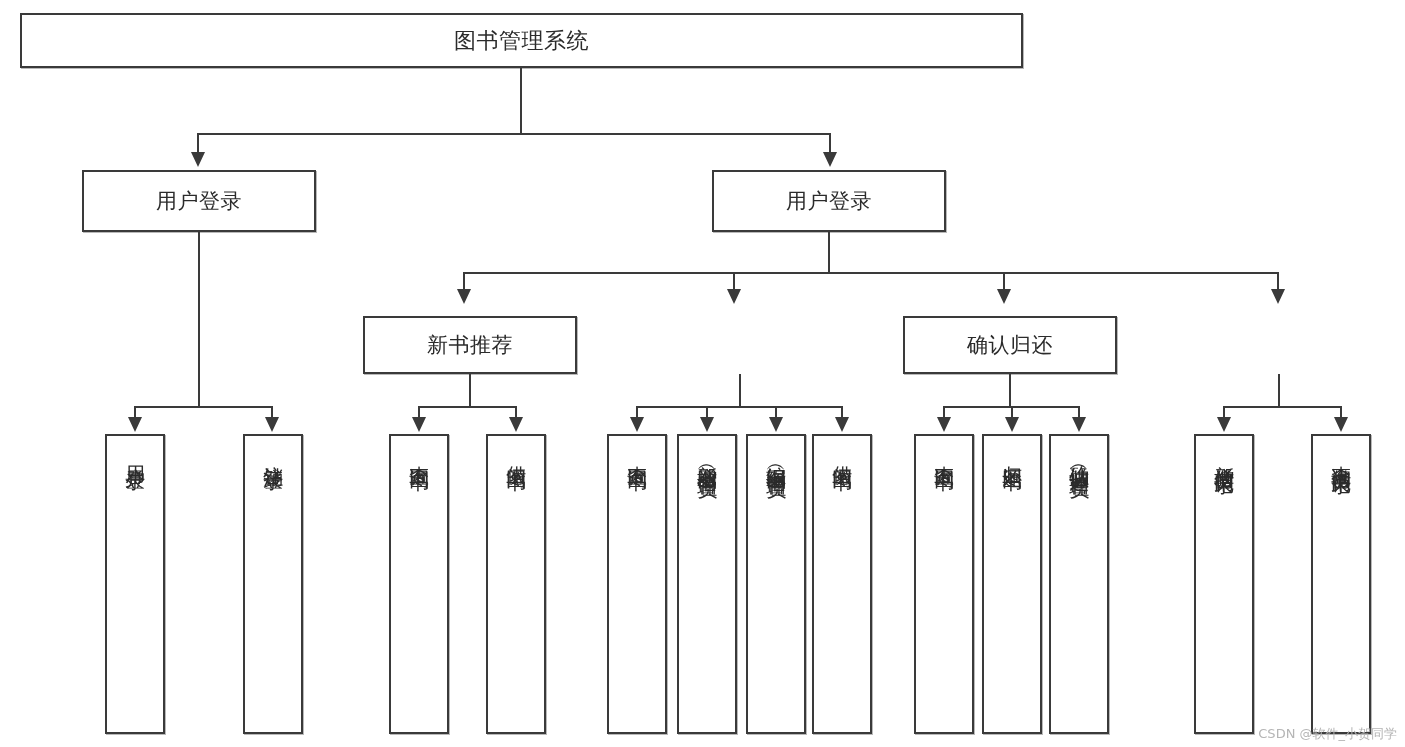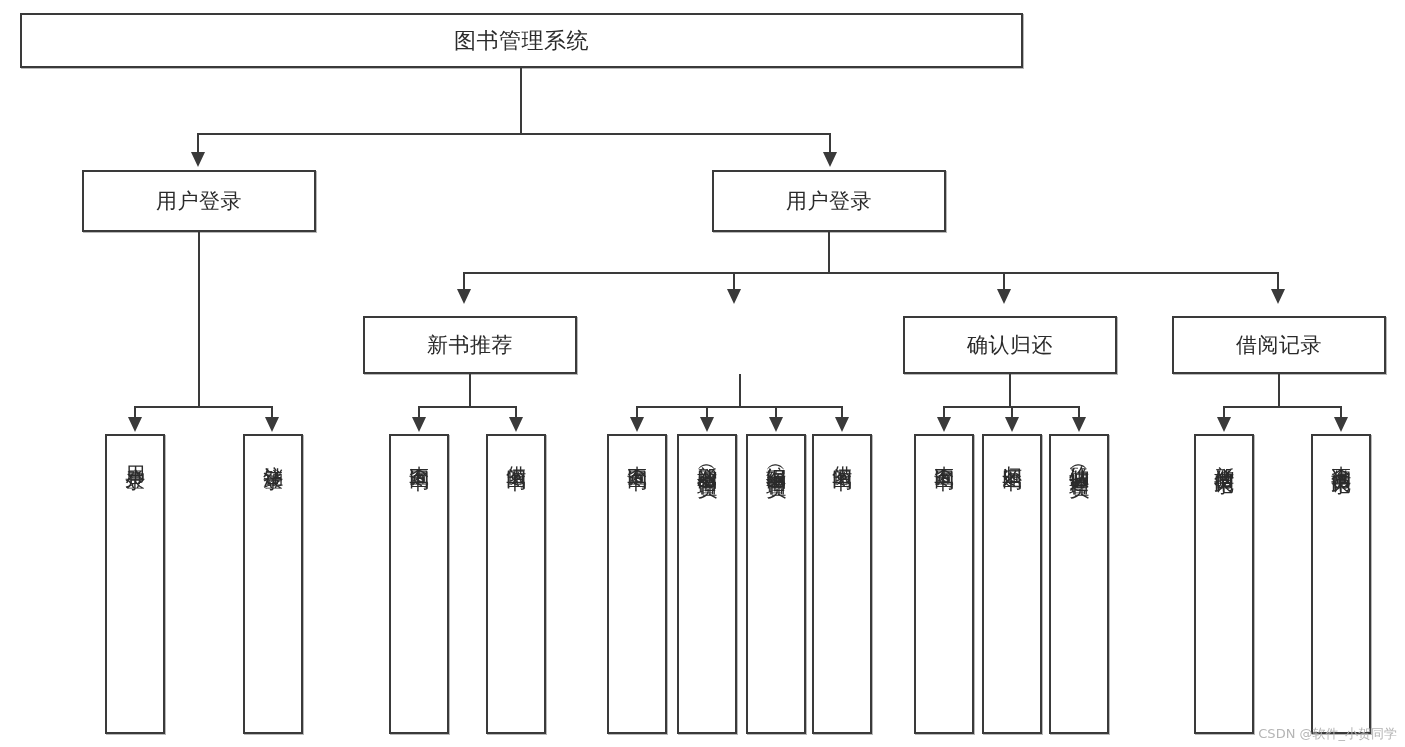--- a/index.html
+++ b/index.html
@@ -123,23 +123,20 @@
   <div class="arrow" style="left:727px;top:289px;"></div>
   <div class="arrow" style="left:997px;top:289px;"></div>
   <div class="arrow" style="left:1271px;top:289px;"></div>
 
   <div class="node h" style="left:363px;top:316px;width:214px;height:58px;">
     <span class="label">新书推荐</span>
   </div>
   <div class="node h" style="left:903px;top:316px;width:214px;height:58px;">
     <span class="label">确认归还</span>
   </div>
-  <div class="node h" style="left:1172px;top:316px;width:214px;height:58px;">
-    <span class="label">借阅记录</span>
-  </div>
 
   <div class="vline" style="left:469px;top:374px;height:33px;"></div>
   <div class="hline" style="left:418px;top:406px;width:98px;"></div>
   <div class="vline" style="left:418px;top:406px;height:12px;"></div>
   <div class="vline" style="left:515px;top:406px;height:12px;"></div>
   <div class="arrow" style="left:412px;top:417px;"></div>
   <div class="arrow" style="left:509px;top:417px;"></div>
 
   <div class="vline" style="left:739px;top:374px;height:33px;"></div>
   <div class="hline" style="left:636px;top:406px;width:206px;"></div>

